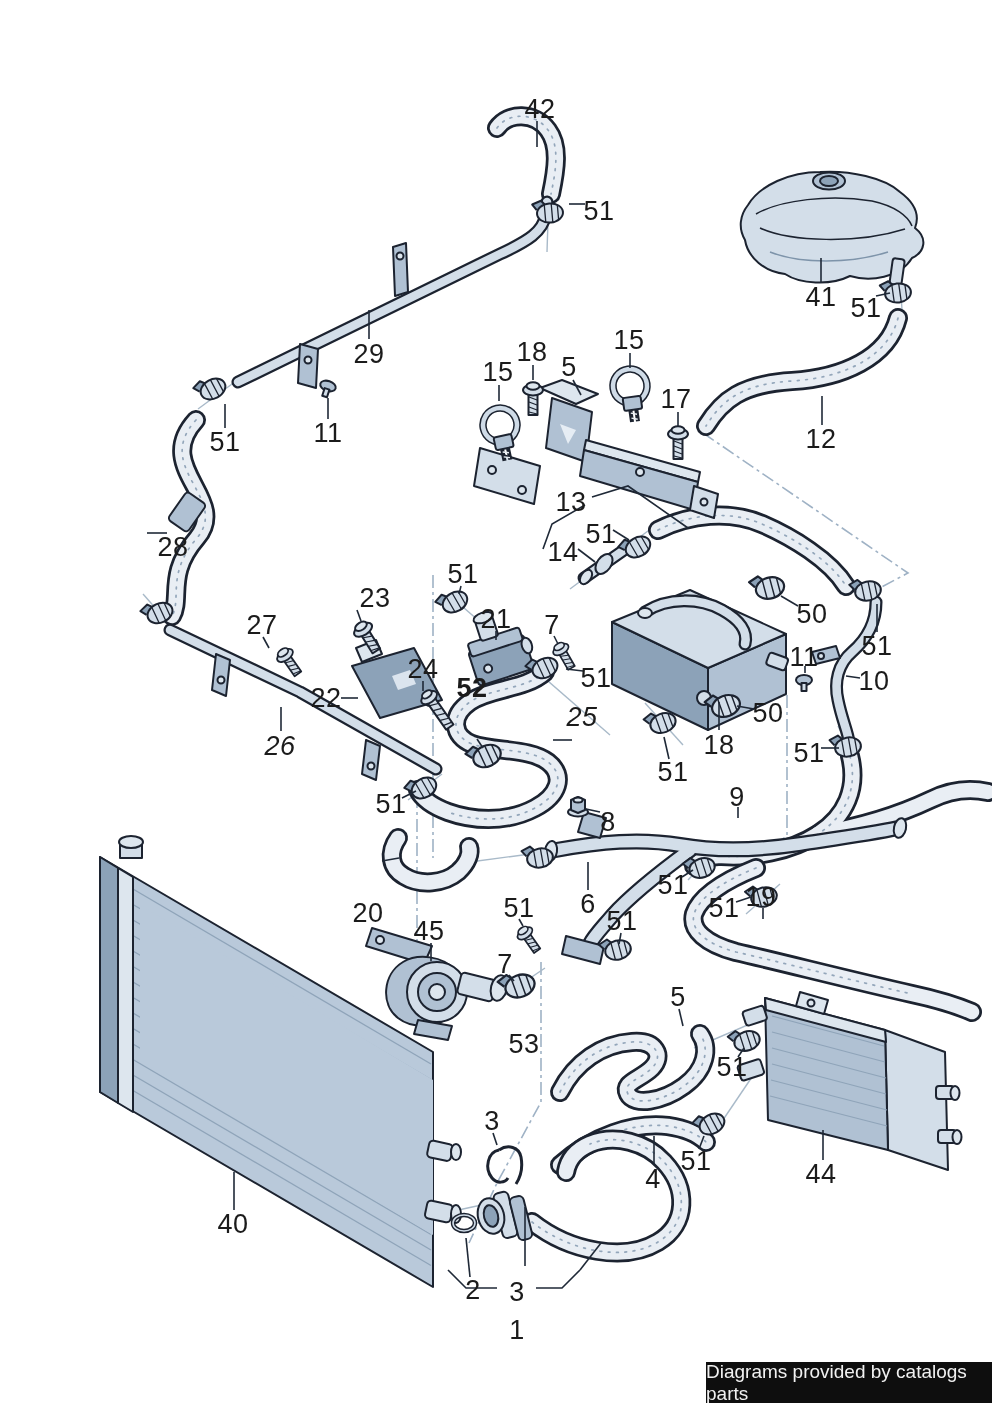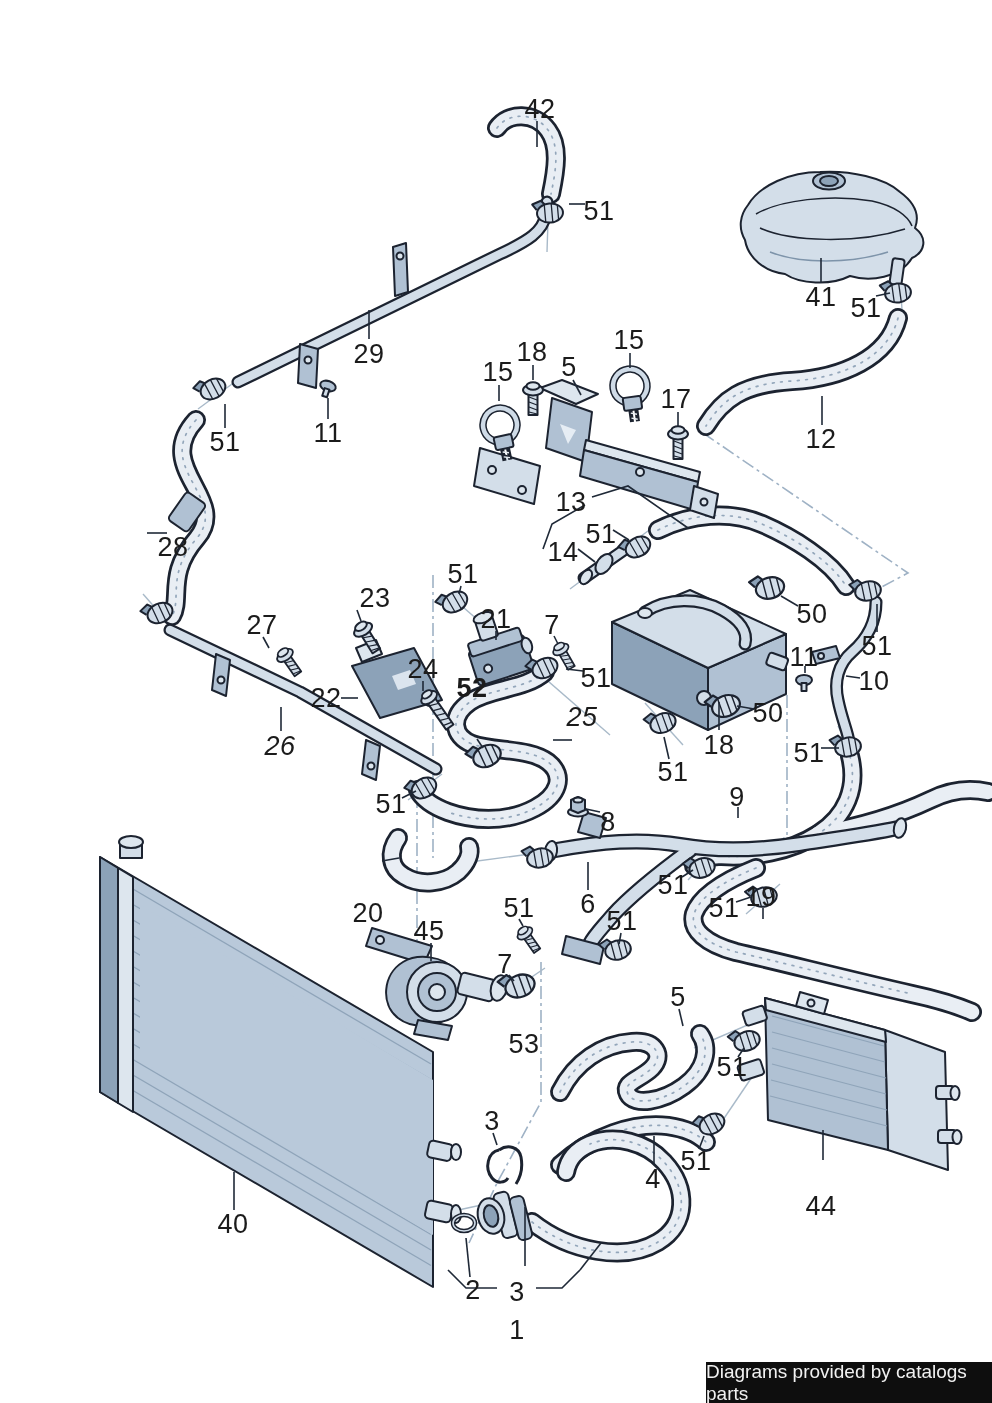--- a/index.html
+++ b/index.html
@@ -504,21 +504,21 @@
       <div class="callout" style="left: 761px; top: 897px;">19</div>
       <div class="callout" style="left: 724px; top: 908px;">51</div>
       <div class="callout" style="left: 429px; top: 931px;">45</div>
       <div class="callout" style="left: 622px; top: 921px;">51</div>
       <div class="callout" style="left: 505px; top: 964px;">7</div>
       <div class="callout" style="left: 524px; top: 1044px;">53</div>
       <div class="callout" style="left: 678px; top: 997px;">5</div>
       <div class="callout" style="left: 732px; top: 1067px;">51</div>
       <div class="callout" style="left: 696px; top: 1161px;">51</div>
       <div class="callout" style="left: 653px; top: 1179px;">4</div>
-      <div class="callout" style="left: 821px; top: 1206px;">44</div>
+      <div class="callout" style="left: 821px; top: 1174px;">44</div>
       <div class="callout" style="left: 233px; top: 1224px; text-align: center;">40</div>
       <div class="callout" style="left: 492px; top: 1121px;">3</div>
       <div class="callout" style="left: 473px; top: 1290px;">2</div>
       <div class="callout" style="left: 517px; top: 1292px;">3</div>
       <div class="callout" style="left: 517px; top: 1330px;">1</div>
     </div>
 
 <div id="footer">
   <span>Diagrams provided by catalogs parts</span>
 </div>

